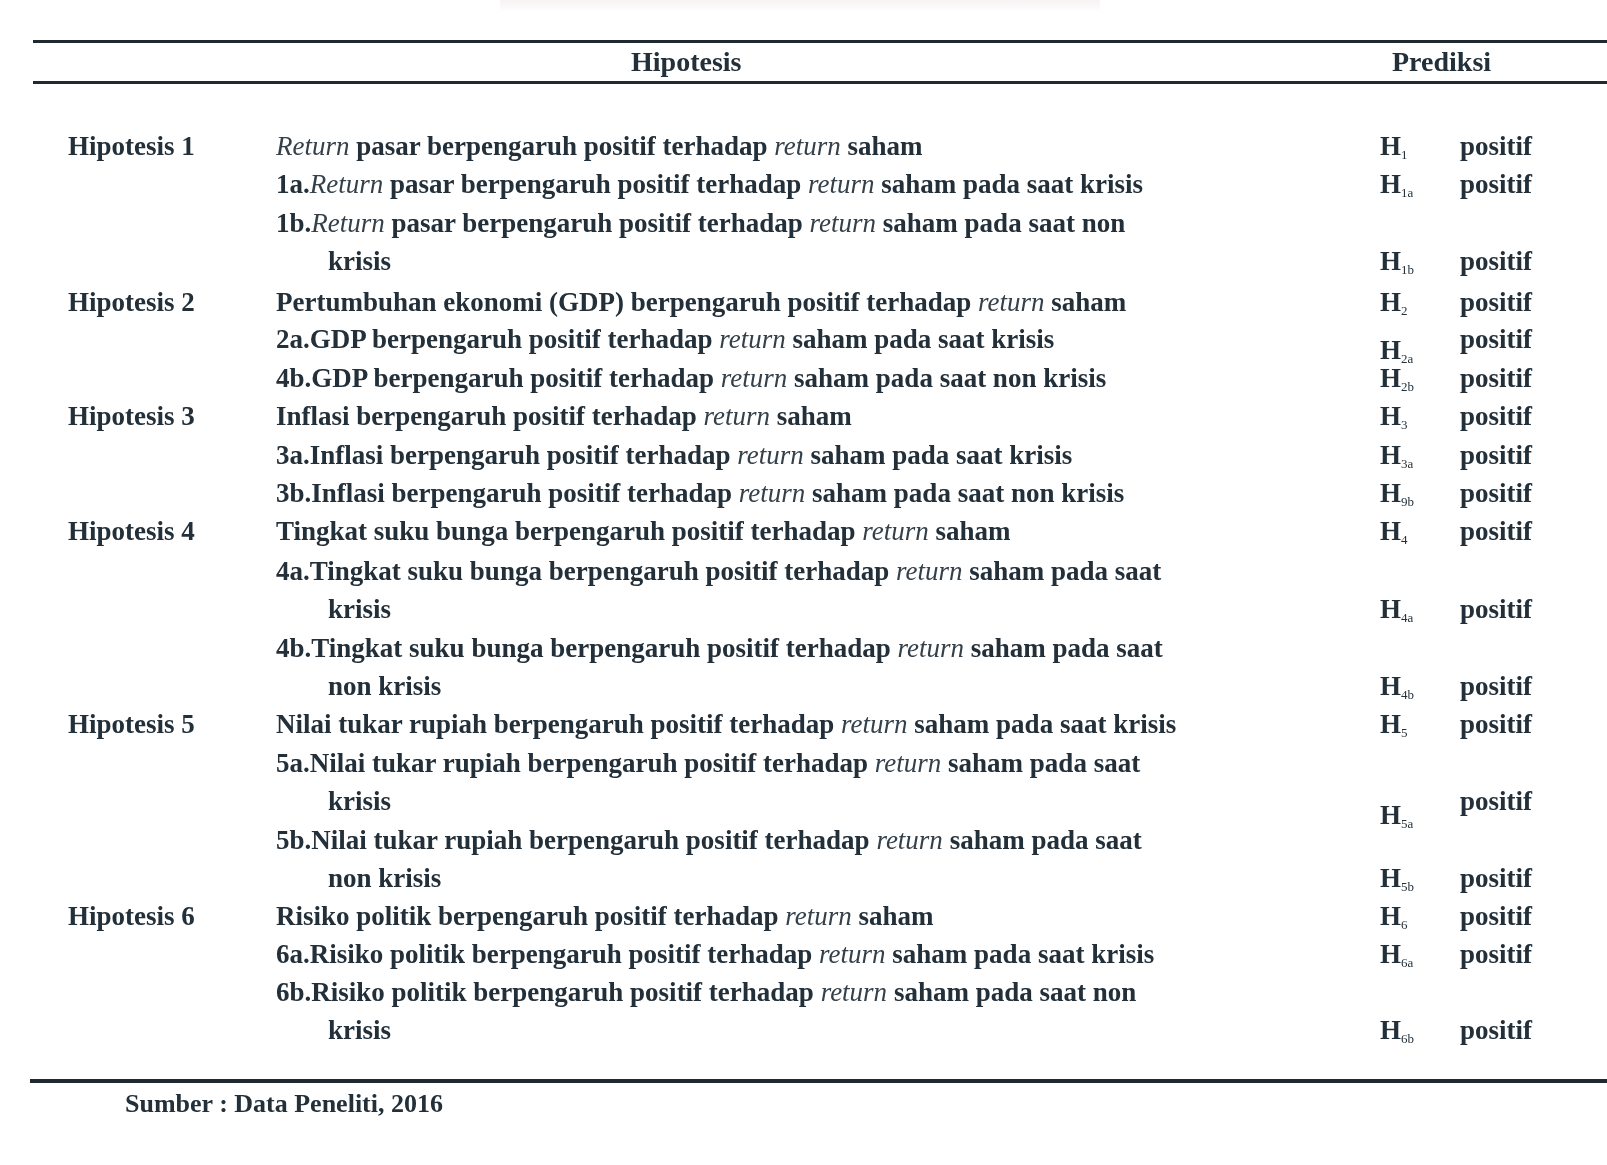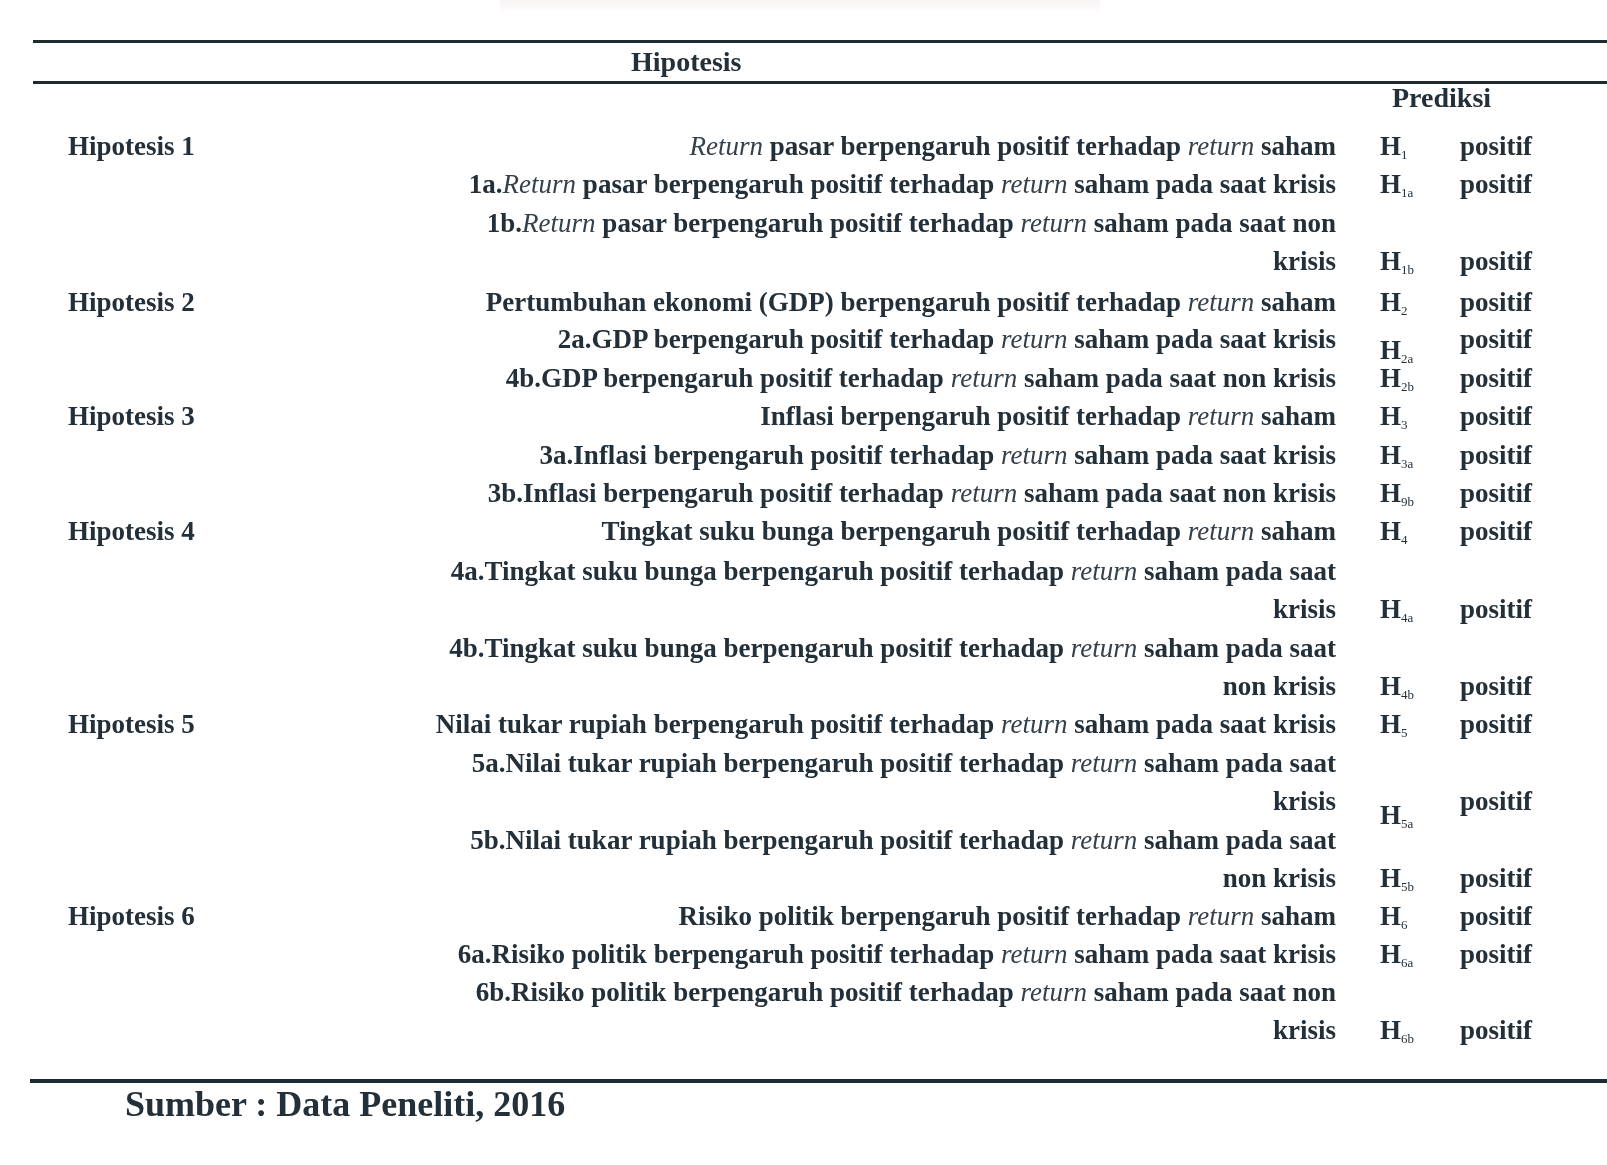--- a/index.html
+++ b/index.html
@@ -7,31 +7,31 @@
     width:1607px; height:1165px; position:relative; overflow:hidden;
     font-family:"Liberation Serif", "DejaVu Serif", serif;
     color:#23303a;
   }
   .rule { position:absolute; left:33px; right:0; background:#1e2a30; }
   .rule.top { top:40px; height:3px; }
   .rule.head { top:81px; height:3px; }
   .rule.bottom { top:1079px; left:30px; height:4px; }
   .hdr { position:absolute; top:44px; font-size:28px; font-weight:bold; line-height:36px; }
   .hdr.hip { left:612px;margin-left:19px; }
-  .hdr.pred { left:1392px;margin-top:36px; }
+  .hdr.pred { left:1392px; }
   .row { position:absolute; left:0; width:1607px; font-size:27px; line-height:38px; font-weight:bold; }
   .label { position:absolute; left:68px; top:0; }
-  .text { position:absolute; left:276px; top:0; width:1060px;text-align:right; }
+  .text { position:absolute; left:276px; top:0; width:1060px; }
   .text.sub .num { display:inline-block; }
   .text.sub .cont { display:block; padding-left:52px; }
   .code { position:absolute; left:1380px; font-size:27px; }
   .code sub { font-size:13px; vertical-align:-4px; font-weight:normal; }
   .pred { position:absolute; left:1460px; }
   i.ret { font-style:italic; font-weight:normal; color:#34404a; }
-  .source { position:absolute; left:125px; top:1086px; font-size:36px; font-weight:bold; line-height:36px; }
+  .source { position:absolute; left:125px; top:1086px; font-size:26px; font-weight:bold; line-height:36px; }
   .faint-title { position:absolute; top:0; left:500px; width:600px; height:12px; background:linear-gradient(#f6f3f2,#ffffff); }
 </style>
 </head>
 <body>
 
 <div class="faint-title"></div>
 
 <div class="rule top"></div>
 <div class="hdr hip">Hipotesis</div>
 <div class="hdr pred">Prediksi</div>

